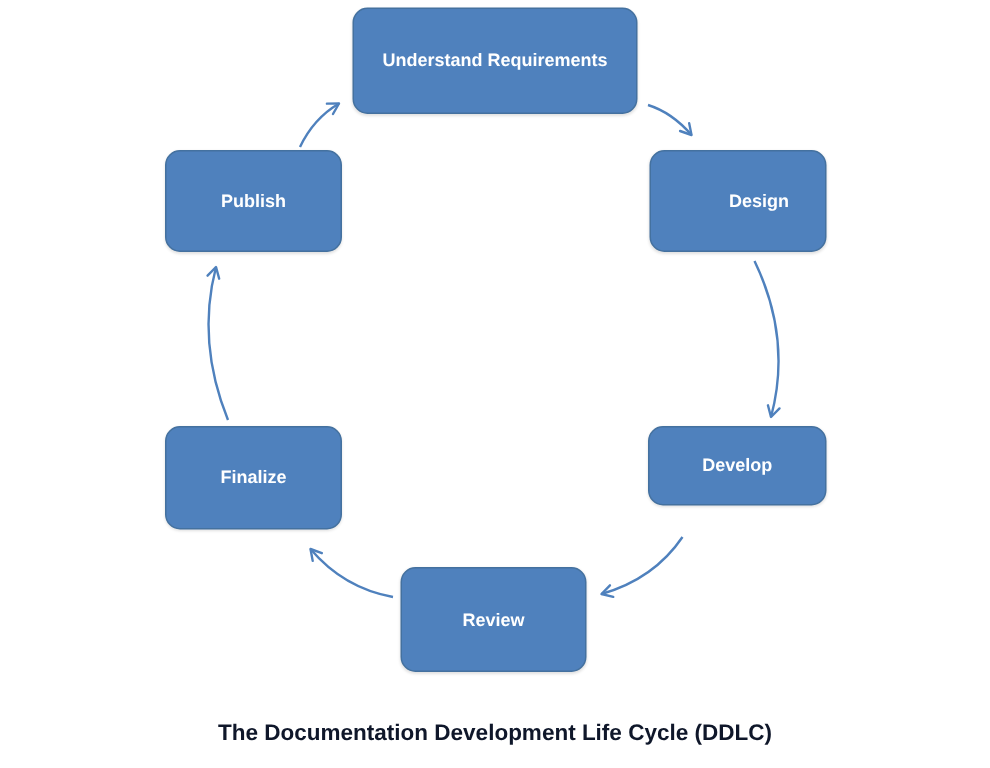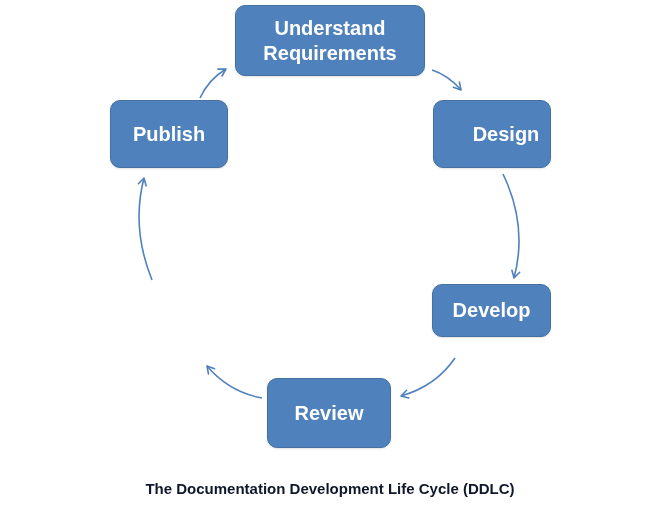--- a/index.html
+++ b/index.html
@@ -29,21 +29,21 @@
     position: absolute;
     background: #4f81bd;
     border: 1px solid #44719f;
     border-radius: 10px;
     display: flex;
     align-items: center;
     justify-content: center;
     text-align: center;
     color: #ffffff;
     font-weight: bold;
-    font-size: 20px;
+    font-size: 12px;
     line-height: 1.25;
     box-shadow: 0 1px 2px rgba(0,0,0,0.12);
     padding: 2px 8px;
     box-sizing: border-box;
   }
   .node-understand { left: 235px; top: 5px;   width: 190px; height: 71px; }
   .node-design     { left: 433px; top: 100px; width: 118px; height: 68px; padding-left: 36px; }
   .node-develop    { left: 432px; top: 284px; width: 119px; height: 53px; }
   .node-review     { left: 267px; top: 378px; width: 124px; height: 70px; }
   .node-finalize   { left: 110px; top: 284px; width: 118px; height: 69px; }
@@ -87,20 +87,23 @@
   </div>
 
   <div class="node node-develop">
     <span>Develop</span>
   </div>
 
   <div class="node node-review">
     <span>Review</span>
   </div>
 
+  <div class="node node-finalize">
+    <span>Finalize</span>
+  </div>
 
   <div class="node node-publish">
     <span>Publish</span>
   </div>
 
   <div class="caption">The Documentation Development Life Cycle (DDLC)</div>
 
 </div>
 
 </body></html>

